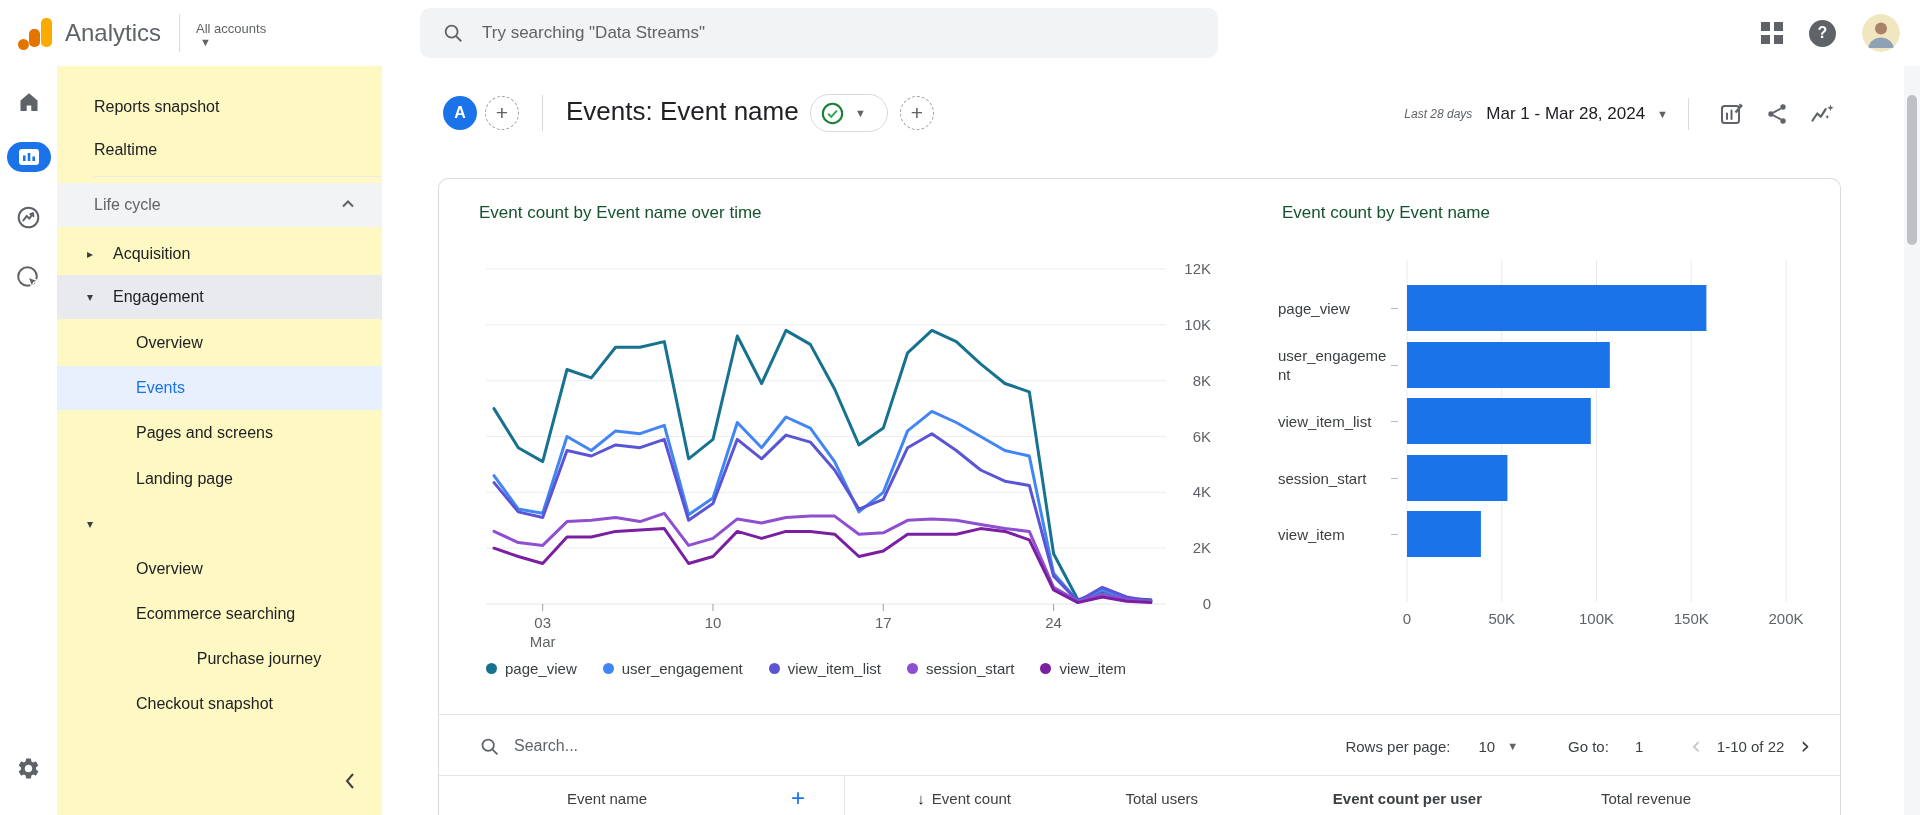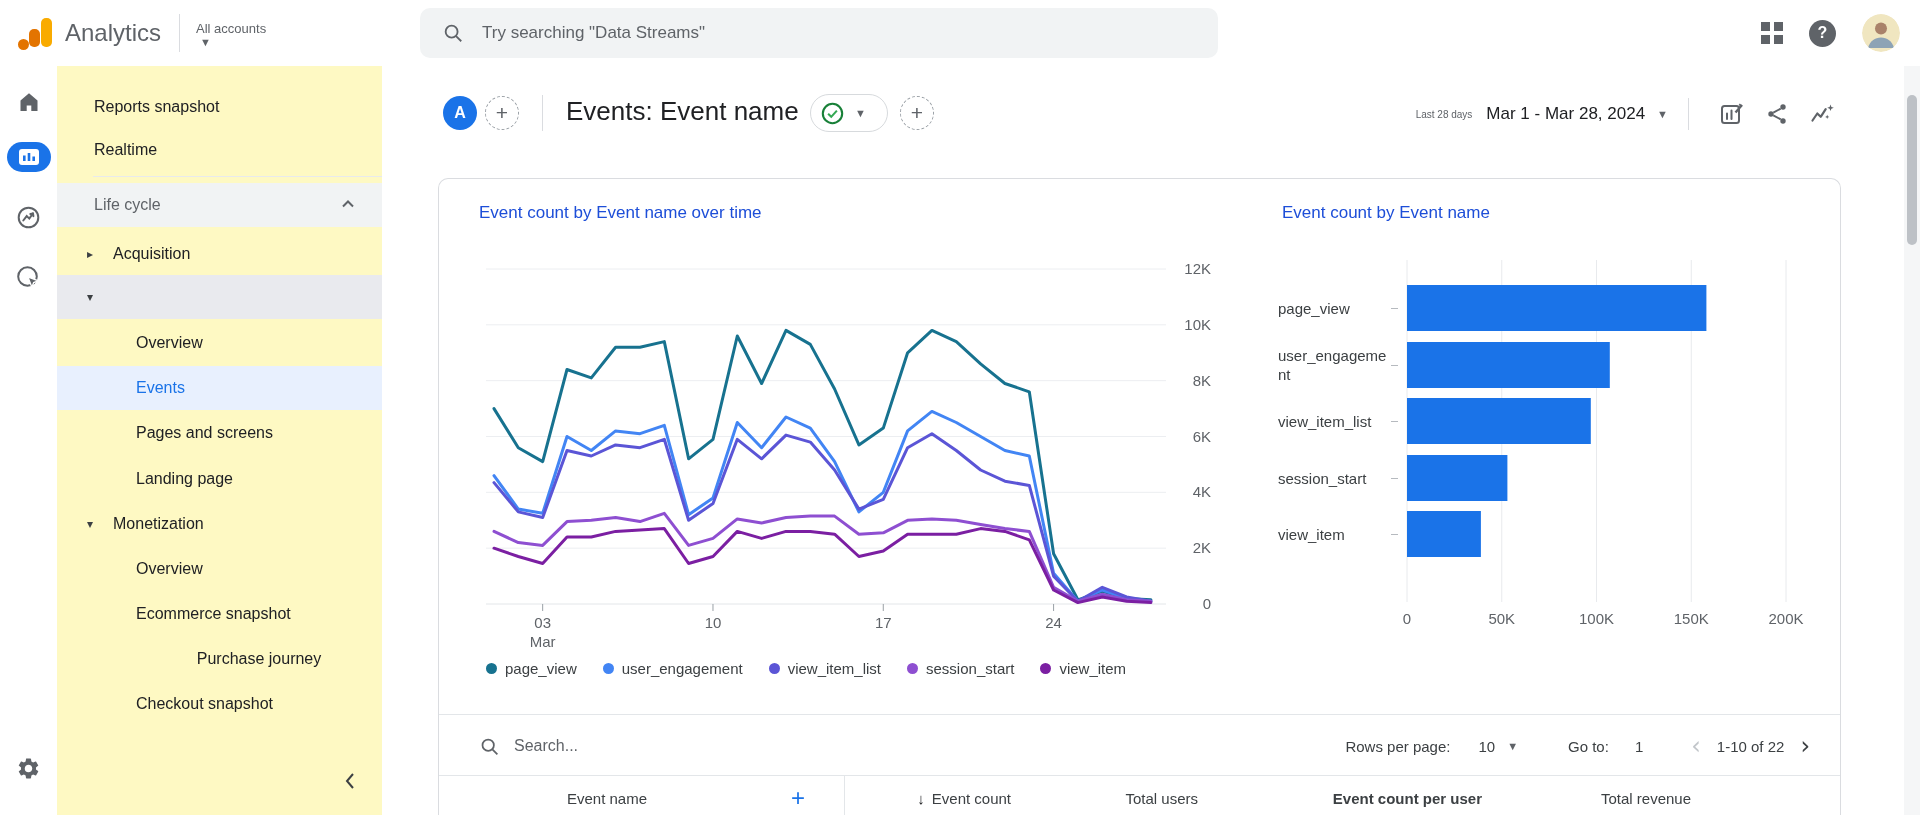--- a/index.html
+++ b/index.html
@@ -51,29 +51,29 @@
   
   .main{position:absolute;left:382px;top:66px;width:1538px;height:749px;background:#fff;}
   .circle-a{position:absolute;left:61px;top:30px;width:34px;height:34px;border-radius:50%;background:#1a73e8;color:#fff;font-size:16px;font-weight:bold;display:flex;align-items:center;justify-content:center;cursor:pointer;}
   .dash-plus{position:absolute;width:34px;height:34px;border-radius:50%;border:1.6px dashed #9aa0a6;color:#5f6368;font-size:21px;display:flex;align-items:center;justify-content:center;box-sizing:border-box;cursor:pointer;}
   .hdr-divider{position:absolute;left:160px;top:29px;width:1px;height:36px;background:#dadce0;}
   .report-title{position:absolute;left:184px;top:30px;font-size:26px;color:#202124;white-space:nowrap;}
   .check-pill{position:absolute;left:428px;top:28px;width:78px;height:38px;border:1px solid #d7dadd;border-radius:19px;display:flex;align-items:center;cursor:pointer;box-sizing:border-box;}
   .check-pill svg{margin-left:9px;}
   .check-pill .caret{font-size:11px;color:#5f6368;margin-left:10px;}
   .hdr-right{position:absolute;right:74px;top:28px;height:40px;display:flex;align-items:center;}
-  .dr-label{font-size:10px;color:#5f6368;margin-right:14px;}
+  .dr-label{font-size:12px;color:#5f6368;margin-right:14px;font-style:italic;}
   .dr-value{font-size:17px;color:#202124;white-space:nowrap;}
   .hdr-right .caret{font-size:11px;color:#5f6368;margin-left:12px;}
   .hdr-vdiv{width:1px;height:32px;background:#dadce0;margin:0 20px;}
   .hdr-icon{cursor:pointer;margin:0 10px;display:flex;align-items:center;}
 
   
   .card{position:absolute;left:56px;top:112px;width:1401px;height:720px;border:1px solid #dadce0;border-bottom:none;border-radius:10px 10px 0 0;background:#fff;box-sizing:content-box;}
-  .panel-title{position:absolute;font-size:17px;color:#1d4ed8;white-space:nowrap;}
+  .panel-title{position:absolute;font-size:17px;color:#14532d;white-space:nowrap;}
   #linechart{position:absolute;left:47px;top:82px;}
   #barchart{position:absolute;left:966px;top:78px;}
   .axis-label{position:absolute;font-size:15px;color:#5f6368;white-space:nowrap;}
   .ylab{width:72px;left:700px;text-align:right;}
   .xlab{transform:translateX(-50%);text-align:center;line-height:19px;}
   .barcat{position:absolute;left:839px;width:110px;font-size:15px;color:#3c4043;line-height:19px;word-break:break-all;display:flex;align-items:center;}
   .cat-dash{position:absolute;left:952px;width:7px;height:1px;background:#b6babf;}
   #legend{position:absolute;left:47px;top:481px;display:flex;align-items:center;}
   .leg-item{display:flex;align-items:center;margin-right:26px;}
   .leg-dot{width:11px;height:11px;border-radius:50%;margin-right:8px;}
@@ -188,28 +188,28 @@
       </div>
     <div class="nav-divider"></div>
     <div class="collection-row">
       <span class="col-label">Life cycle</span>
       <svg width="12" height="8" viewBox="0 0 12 8" fill="none" stroke="#5f6368" stroke-width="2">
           <polyline points="1,6.5 6,1.5 11,6.5"></polyline>
         </svg>
     </div>
     <div id="nav-tree">
         <div class="nav-row lvl1" style="top: 166px;"><span class="tree-arrow">▸</span><span class="nav-label">Acquisition</span></div>
-        <div class="nav-row lvl1 hl" style="top: 209px;"><span class="tree-arrow">▾</span></div>
+        <div class="nav-row lvl1 hl" style="top: 209px;"><span class="tree-arrow">▾</span><span class="nav-label">Engagement</span></div>
         <div class="nav-row lvl2" style="top: 255px;"><span class="nav-label">Overview</span></div>
         <div class="nav-row lvl2 selected" style="top: 300px;"><span class="nav-label">Events</span></div>
         <div class="nav-row lvl2" style="top: 345px;"><span class="nav-label">Pages and screens</span></div>
         <div class="nav-row lvl2" style="top: 391px;"><span class="nav-label">Landing page</span></div>
-        <div class="nav-row lvl1" style="top: 436px;"><span class="tree-arrow">▾</span><span class="nav-label">Monetization</span></div>
+        <div class="nav-row lvl1" style="top: 436px;"><span class="tree-arrow">▾</span></div>
         <div class="nav-row lvl2" style="top: 481px;"><span class="nav-label">Overview</span></div>
-        <div class="nav-row lvl2" style="top: 526px;"><span class="nav-label">Ecommerce snapshot</span></div>
+        <div class="nav-row lvl2" style="top: 526px;"><span class="nav-label">Ecommerce searching</span></div>
         <div class="nav-row lvl2" style="top: 571px; text-align: center;"><span class="nav-label">Purchase journey</span></div>
         <div class="nav-row lvl2" style="top: 616px;"><span class="nav-label">Checkout snapshot</span></div>
       </div>
     <div class="collapse-btn">
       <svg width="10" height="16" viewBox="0 0 10 16" fill="none" stroke="#3c4043" stroke-width="2">
           <polyline points="8,1 2,8 8,15"></polyline>
         </svg>
     </div>
   </nav>
 

